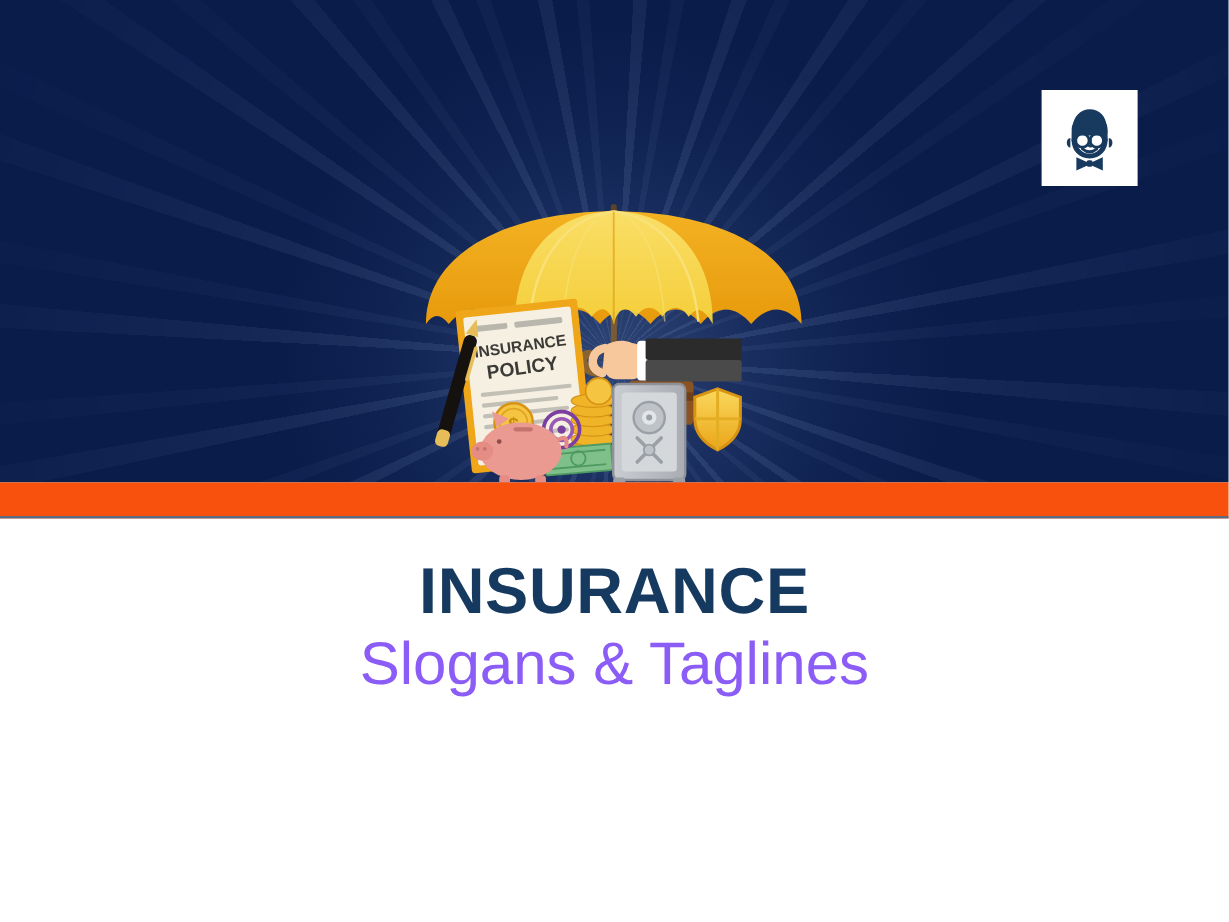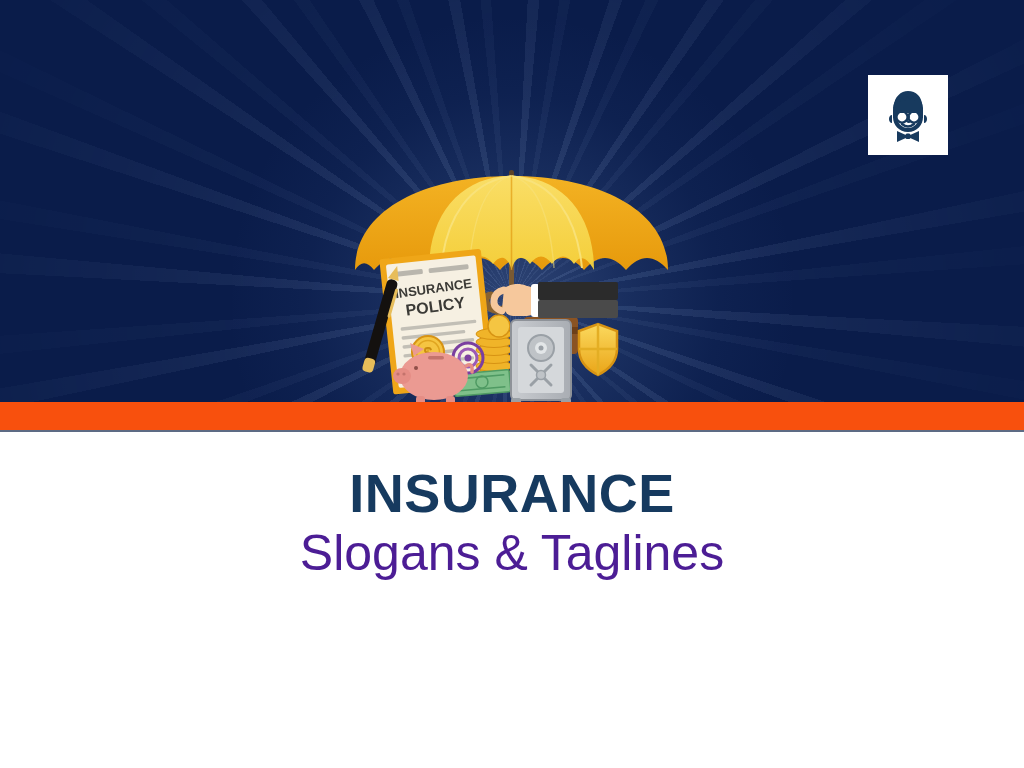--- a/index.html
+++ b/index.html
@@ -136,21 +136,21 @@
     letter-spacing: 0.5px;
     color: #163a5f;
     line-height: 1.08;
   }
   .title-sub {
     margin: 0;
     padding-top: 4px;
     font-family: "Liberation Sans", sans-serif;
     font-weight: normal;
     font-size: 50px;
-    color: #4c1d95;
+    color: #8b5cf6;
     line-height: 1.1;
   }
 </style>
 </head>
 <body>
 
 <div class="slide">
 
   <div class="hero">
 

